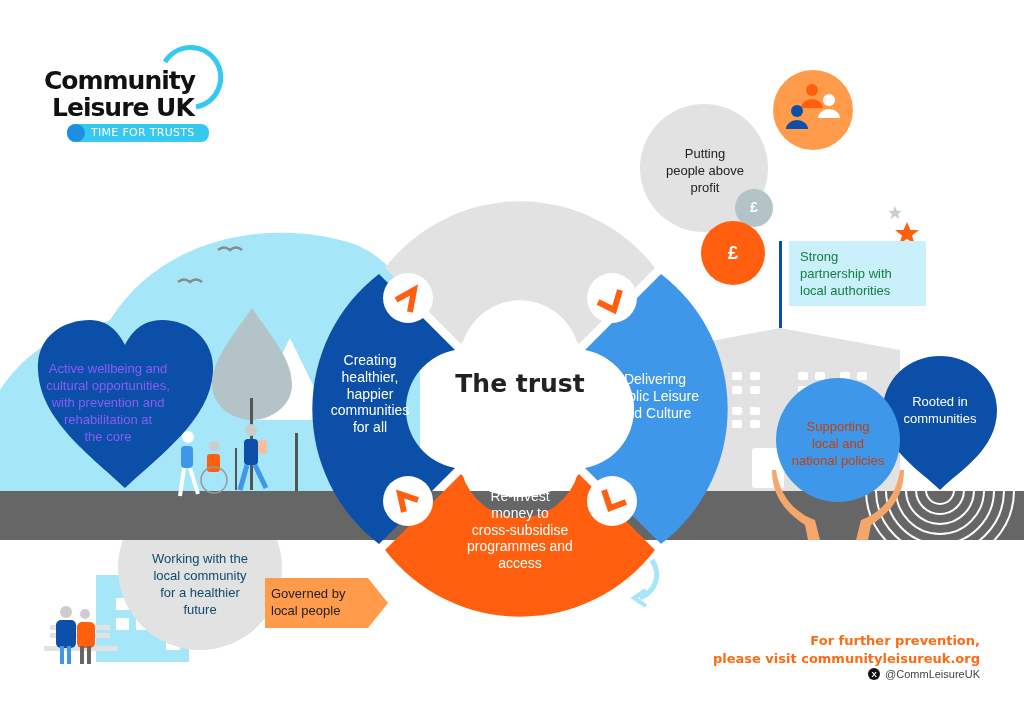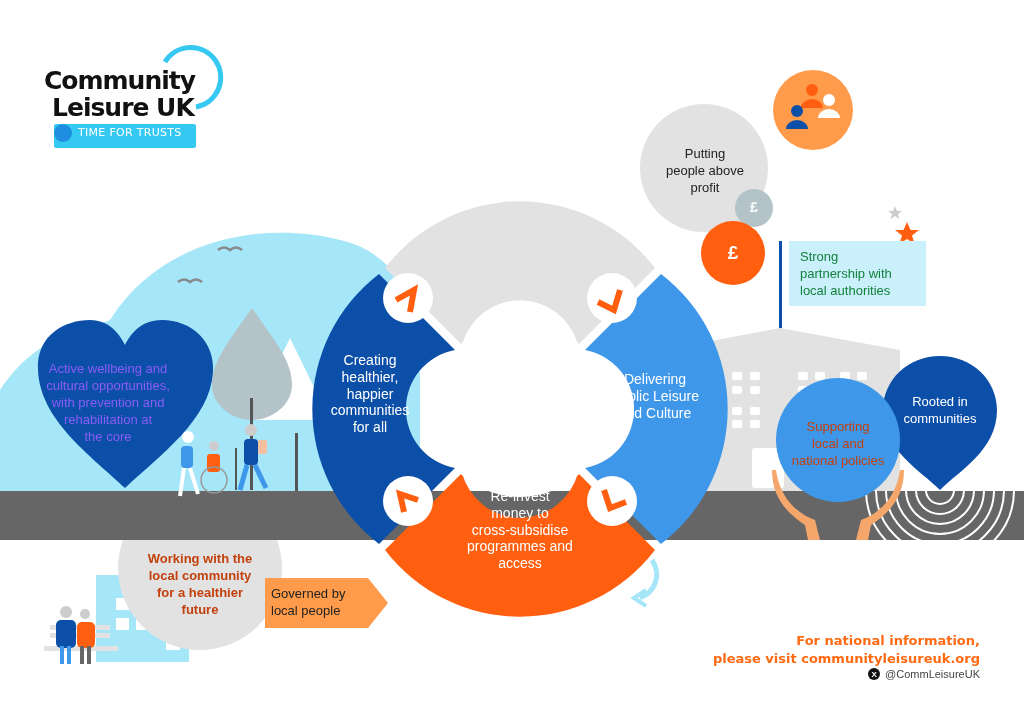--- a/index.html
+++ b/index.html
@@ -1,21 +1,21 @@
 <!DOCTYPE html>
 <html><head>
 <meta charset="utf-8">
 <style>
   html,body{margin:0;padding:0;background:#ffffff;}
   body{width:1024px;height:724px;position:relative;overflow:hidden;font-family:"Liberation Sans",sans-serif;}
   .abs{position:absolute;}
   .ctext{position:absolute;text-align:center;line-height:1.2;}
   #scene{position:absolute;left:0;top:0;}
   .logo-l1,.logo-l2{font-family:"DejaVu Sans",sans-serif;font-weight:bold;color:#111;letter-spacing:-1px;}
-  .pill{position:absolute;left:54px;top:124px;width:142px;height:24px;background:#35c8f0;border-radius:2px;}
+  .pill{position:absolute;left:67px;top:124px;width:142px;height:18px;background:#35c8f0;border-radius:8px;}
   .pill-dot{position:absolute;left:0;top:0;width:18px;height:18px;border-radius:50%;background:#1e8fe0;}
   .pill-text{position:absolute;left:24px;top:2px;font-size:11px;color:#fff;font-family:"DejaVu Sans",sans-serif;letter-spacing:0.3px;}
   .footer-info{position:absolute;right:44px;top:632px;text-align:right;color:#ff6a13;font-weight:bold;font-size:13px;line-height:18px;font-family:"DejaVu Sans",sans-serif;}
   .handle{position:absolute;right:44px;top:668px;font-size:11px;color:#444;display:flex;align-items:center;gap:5px;}
   .x-icon{width:12px;height:12px;border-radius:50%;background:#111;color:#fff;font-size:8px;display:flex;align-items:center;justify-content:center;font-weight:bold;}
 </style>
 </head>
 <body>
 
 <svg id="scene" width="1024" height="724" viewBox="0 0 1024 724">
@@ -199,20 +199,21 @@
   <div>and Culture</div>
 </div>
 <div class="ctext" style="left:440px;top:488px;width:160px;color:#fff;font-size:14px;">
   <div>Re-invest</div>
   <div>money to</div>
   <div>cross-subsidise</div>
   <div>programmes and</div>
   <div>access</div>
 </div>
 <div class="ctext" style="left:440px;top:370px;width:160px;color:#222;font-size:25px;font-weight:bold;font-family:'DejaVu Sans',sans-serif;line-height:28px;">
+  <div>The trust</div>
 </div>
 
 <div class="ctext" style="left:23px;top:360px;width:170px;color:#8b5cf6;font-size:13px;line-height:17px;">
   <div>Active wellbeing and</div>
   <div>cultural opportunities,</div>
   <div>with prevention and</div>
   <div>rehabilitation at</div>
   <div>the core</div>
 </div>
 
@@ -234,32 +235,32 @@
   <div>Rooted in</div>
   <div>communities</div>
 </div>
 
 <div class="ctext" style="left:778px;top:418px;width:120px;color:#c2410c;font-size:13px;line-height:17px;">
   <div>Supporting</div>
   <div>local and</div>
   <div>national policies</div>
 </div>
 
-<div class="ctext" style="left:135px;top:550px;width:130px;color:#c2410c;font-size:13px;line-height:17px;font-weight:bold;">
+<div class="ctext" style="left:135px;top:550px;width:130px;color:#0c4a6e;font-size:13px;line-height:17px;">
   <div>Working with the</div>
   <div>local community</div>
   <div>for a healthier</div>
   <div>future</div>
 </div>
 
 <div class="abs" style="left:271px;top:585px;width:100px;color:#222;font-size:13px;line-height:17px;">
   <div>Governed by</div>
   <div>local people</div>
 </div>
 
 <div class="footer-info">
-  <div>For national information,</div>
+  <div>For further prevention,</div>
   <div>please visit communityleisureuk.org</div>
 </div>
 <div class="handle">
   <span class="x-icon">X</span>
   <span>@CommLeisureUK</span>
 </div>
 
 </body></html>

